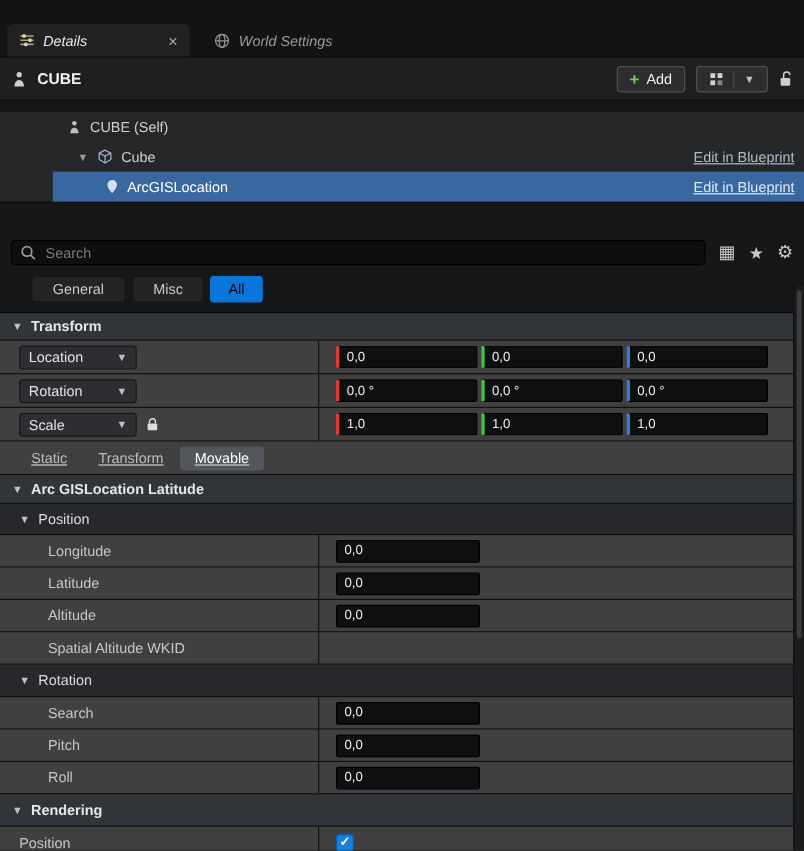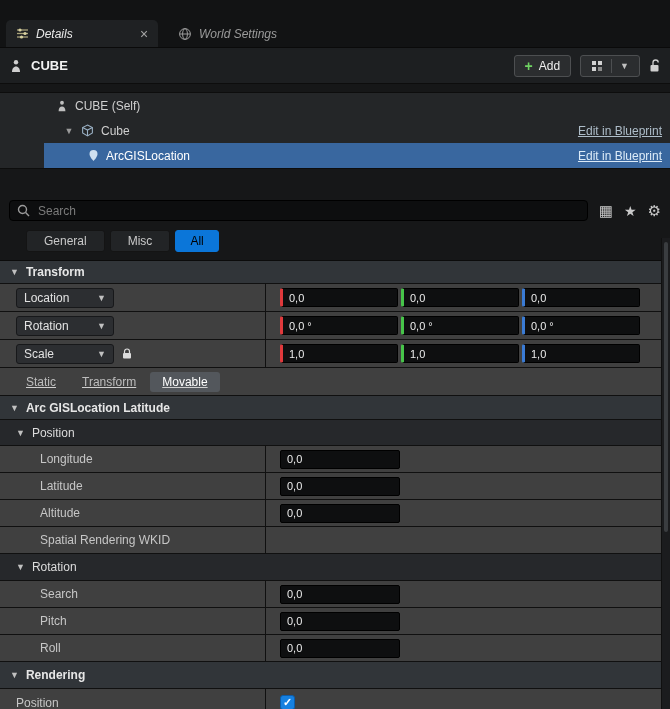--- a/index.html
+++ b/index.html
@@ -336,21 +336,21 @@
           <span>Altitude</span>
         </div>
       <div class="pvalue">
         <div class="sfield">
             <input spellcheck="false" value="0,0" style="">
           </div>
       </div>
     </div>
     <div class="prow">
       <div class="pname ind">
-          <span>Spatial Rendering WKID</span>
+          <span>Spatial Altitude WKID</span>
         </div>
     </div>
 
     <div class="subhdr h27">
       <span class="tri">▼</span>
       <span>Rotation</span>
     </div>
 
     <div class="prow">
       <div class="pname ind">

